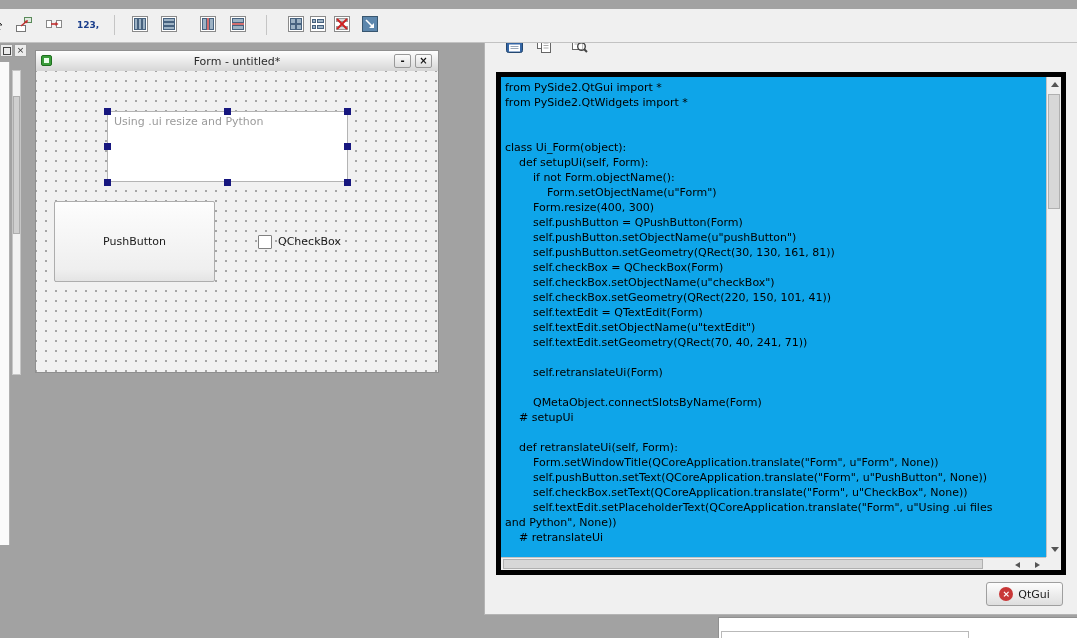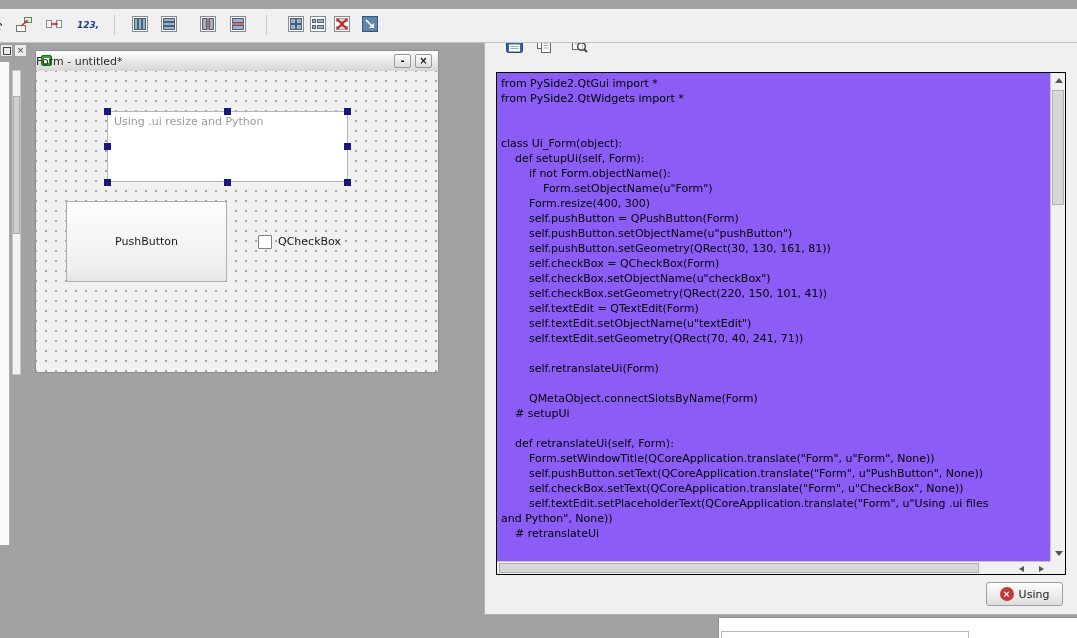--- a/index.html
+++ b/index.html
@@ -7,52 +7,52 @@
   .screen{position:relative;width:1077px;height:638px;background:#a2a2a2;overflow:hidden;font-size:11px;color:#1a1a1a;}
 
   
   .menubar{position:absolute;top:0;left:0;right:0;height:9px;background:#f0f0f0;overflow:hidden;z-index:5;}
   .menu-item{position:absolute;top:-4px;font-size:11px;color:#222;}
 
   
   .toolbar{position:absolute;top:9px;left:0;right:0;height:33px;background:#f0f0f0;border-bottom:1px solid #c2c2c2;z-index:4;}
   .tbtn{position:absolute;top:4px;width:24px;height:24px;display:flex;align-items:center;justify-content:center;}
   .tsep{position:absolute;top:6px;width:1px;height:20px;background:#c5c5c5;}
-  .taborder-glyph{font-size:9px;font-weight:bold;color:#1a3e8c;font-style:italic;}
+  .taborder-glyph{font-size:9px;font-weight:bold;color:#1a3e8c;}
 
   
   .dock-btn{position:absolute;width:13px;height:13px;background:#ececec;border:1px solid #9e9e9e;display:flex;align-items:center;justify-content:center;box-sizing:border-box;z-index:3;}
   .float-glyph{width:6px;height:6px;border:1px solid #444;}
   .dock-close-glyph{font-size:9px;line-height:9px;color:#333;}
   .left-panel{position:absolute;left:0;top:62px;width:9px;height:483px;background:#fafafa;border-right:1px solid #b0b0b0;z-index:2;}
   .left-scrollbar{position:absolute;left:12px;top:70px;width:9px;height:305px;background:#f2f2f2;border:1px solid #c6c6c6;box-sizing:border-box;z-index:2;}
   .left-scroll-thumb{position:absolute;left:0;top:25px;width:7px;height:138px;background:#cfcfcf;border:1px solid #adadad;box-sizing:border-box;}
 
   
   .form-window{position:absolute;left:35px;top:50px;width:404px;height:323px;background:#f0f0f0;border:1px solid #8f8f8f;box-sizing:border-box;z-index:3;}
   .form-titlebar{position:relative;height:20px;background:linear-gradient(#fefefe,#d6d6d6);border-bottom:1px solid #b5b5b5;display:flex;align-items:center;}
-  .form-title{position:absolute;left:0;right:0;text-align:left;font-size:11px;color:#2b2b2b;}
+  .form-title{position:absolute;left:0;right:0;text-align:center;font-size:11px;color:#2b2b2b;}
   .form-icon{position:absolute;left:5px;top:4px;width:11px;height:11px;background:#3a9d3a;border:1px solid #1f6f1f;border-radius:2px;box-sizing:border-box;}
   .form-icon-inner{position:absolute;left:2px;top:2px;width:5px;height:5px;background:#eaffea;}
   .win-btn{position:absolute;top:3px;width:17px;height:14px;background:linear-gradient(#fbfbfb,#ddd);border:1px solid #999;border-radius:2px;box-sizing:border-box;display:flex;align-items:center;justify-content:center;font-size:10px;font-weight:bold;color:#111;line-height:10px;z-index:2;}
   .win-min{right:27px;}
   .win-close{right:6px;}
   .form-canvas{position:absolute;left:0;top:20px;right:0;bottom:0;background-color:#f1f1f1;background-image:radial-gradient(circle,#a5a5a5 0.8px,transparent 1px);background-size:10px 10px;background-position:5px 5px;}
 
   .d-textedit{position:absolute;left:71px;top:40px;width:241px;height:71px;background:#fff;border:1px solid #b4b4b4;box-sizing:border-box;}
   .d-placeholder{padding:3px 6px;color:#9b9b9b;font-size:11px;}
   .handle{position:absolute;width:7px;height:7px;background:#17177f;z-index:2;}
-  .d-pushbutton{position:absolute;left:30px;top:130px;width:161px;height:81px;background:linear-gradient(#fdfdfd,#efefef 85%,#e4e4e4);border:1px solid #adadad;border-radius:2px;box-sizing:border-box;display:flex;align-items:center;justify-content:center;font-size:11px;color:#1a1a1a;}
+  .d-pushbutton{position:absolute;left:18px;top:130px;width:161px;height:81px;background:linear-gradient(#fdfdfd,#efefef 85%,#e4e4e4);border:1px solid #adadad;border-radius:2px;box-sizing:border-box;display:flex;align-items:center;justify-content:center;font-size:11px;color:#1a1a1a;}
   .d-checkbox{position:absolute;left:222px;top:150px;width:101px;height:41px;display:flex;align-items:center;gap:6px;}
   .cb-indicator{width:12px;height:12px;background:#fff;border:1px solid #808080;border-radius:1px;box-sizing:content-box;}
 
   
   .code-dialog{position:absolute;left:484px;top:18px;width:600px;height:597px;background:#f0f0f0;border:1px solid #b4b4b4;box-sizing:border-box;z-index:3;}
   .dlg-btn{position:absolute;top:14px;width:26px;height:26px;display:flex;align-items:center;justify-content:center;}
-  .code-area{position:absolute;left:11px;top:53px;width:570px;height:503px;background:#8b5cf6;border:1px solid #000000;box-sizing:border-box;overflow:hidden;}
+  .code-area{position:absolute;left:11px;top:53px;width:570px;height:503px;background:#0ea5e9;border:5px solid #000000;box-sizing:border-box;overflow:hidden;}
   .code-text{position:absolute;left:4px;top:3px;right:16px;bottom:15px;margin:0;font-family:"DejaVu Sans","Liberation Sans",sans-serif;font-size:11px;line-height:15px;white-space:pre;overflow:hidden;color:#000;}
   .vscroll{position:absolute;top:0;right:0;bottom:13px;width:15px;background:#f0f0f0;border-left:1px solid #c4c4c4;box-sizing:border-box;}
   .vthumb{position:absolute;left:1px;top:17px;width:12px;height:115px;background:#d7d7d7;border:1px solid #b0b0b0;box-sizing:border-box;}
   .hscroll{position:absolute;left:0;right:15px;bottom:0;height:13px;background:#f0f0f0;border-top:1px solid #c4c4c4;box-sizing:border-box;}
   .hthumb{position:absolute;left:2px;top:1px;width:480px;height:10px;background:#d7d7d7;border:1px solid #b0b0b0;box-sizing:border-box;}
   .scroll-corner{position:absolute;right:0;bottom:0;width:15px;height:13px;background:#f0f0f0;}
   .arr{width:0;height:0;position:absolute;}
   .arr-up{left:4px;top:5px;border-left:4px solid transparent;border-right:4px solid transparent;border-bottom:5px solid #555;}
   .arr-down{left:4px;bottom:5px;border-left:4px solid transparent;border-right:4px solid transparent;border-top:5px solid #555;}
   .arr-left{right:26px;top:4px;border-top:3px solid transparent;border-bottom:3px solid transparent;border-right:5px solid #555;}
@@ -316,21 +316,21 @@
       <div class="hscroll">
         <div class="hthumb"></div>
         <div class="arr arr-left"></div>
         <div class="arr arr-right"></div>
       </div>
       <div class="scroll-corner"></div>
     </div>
 
     <div class="close-btn">
       <span class="close-circle">×</span>
-      <span>Using</span>
+      <span>QtGui</span>
     </div>
   </div>
 
   <div class="resource-panel">
     <div class="resource-box">
       <span class="resource-label">&lt;resource root&gt;</span>
     </div>
   </div>
 
 </div>

